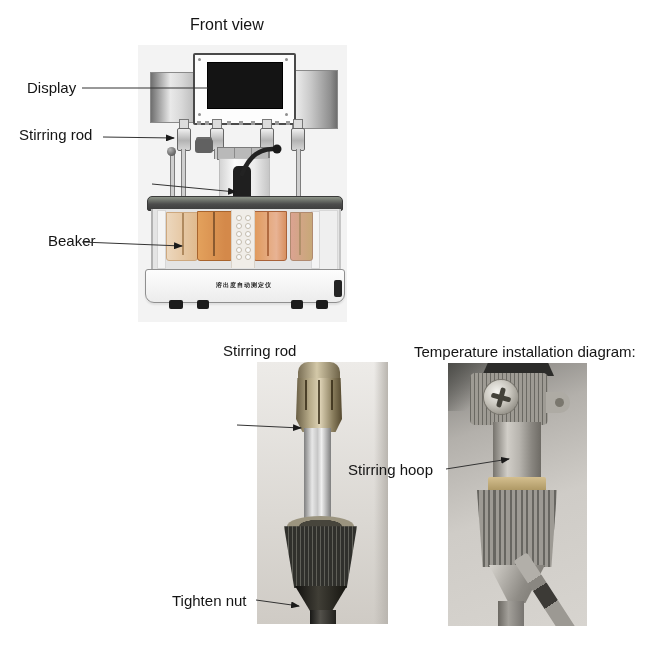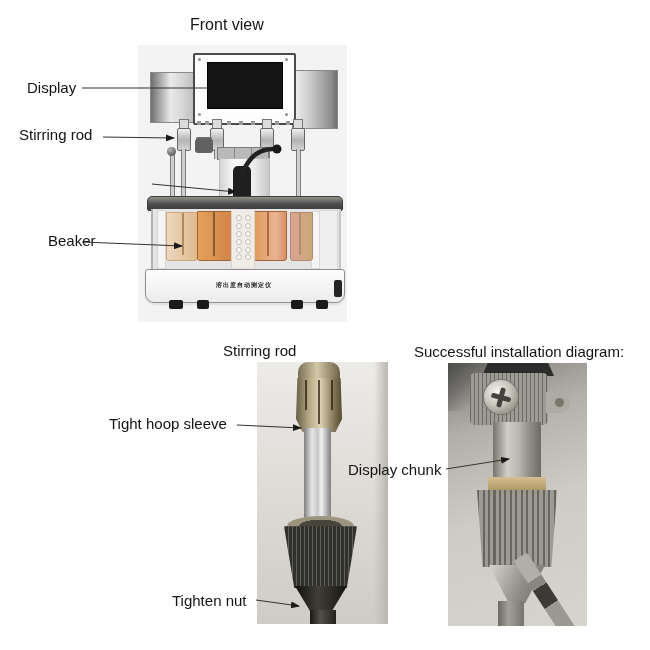--- a/index.html
+++ b/index.html
@@ -194,40 +194,39 @@
   <div class="abs foot" style="left:197px;width:12px"></div>
   <div class="abs foot" style="left:291px;width:12px"></div>
   <div class="abs foot" style="left:316px;width:12px"></div>
 
   <div class="lbl" style="left:27px;top:79px">Display</div>
   <div class="lbl" style="left:19px;top:126px">Stirring rod</div>
   <div class="lbl" style="left:48px;top:232px">Beaker</div>
 
 
   <div class="lbl" style="left:223px;top:342px">Stirring rod</div>
-  <div class="lbl" style="left:414px;top:343px">Successful installation diagram:</div>
+  <div class="lbl" style="left:414px;top:343px">Temperature installation diagram:</div>
 
   <div class="abs photoL">
     <div class="edgeR"></div>
     <div class="pl-cap"></div>
     <div class="pl-collet">
       <div class="pl-slit" style="left:22px"></div>
       <div class="pl-slit" style="left:9px;height:30px"></div>
       <div class="pl-slit" style="left:35px;height:30px"></div>
     </div>
     <div class="pl-shaft"></div>
     <div class="pl-ring"></div>
     <div class="pl-nut">
         <i></i>
       </div>
     <div class="pl-cone"></div>
     <div class="pl-rod"></div>
   </div>
 
-  <div class="lbl" style="left:109px;top:415px">Tight hoop sleeve</div>
   <div class="lbl" style="left:172px;top:592px">Tighten nut</div>
 
   <div class="abs photoR">
     <div class="pr-corner"></div>
     <div class="pr-mount"></div>
     <div class="pr-coupling">
         <i></i>
       </div>
     <div class="pr-screw">
       <b style="transform:rotate(15deg)"></b>
@@ -239,21 +238,21 @@
     <div class="pr-chunk"></div>
     <div class="pr-brass"></div>
     <div class="pr-nut">
         <i></i>
       </div>
     <div class="pr-cone"></div>
     <div class="pr-rod"></div>
     <div class="pr-diag"></div>
   </div>
 
-  <div class="lbl" style="left:348px;top:461px">Display chunk</div>
+  <div class="lbl" style="left:348px;top:461px">Stirring hoop</div>
 
   <svg class="overlay">
     <defs>
       <marker id="arw" markerWidth="9" markerHeight="7" refX="8" refY="3.5" orient="auto">
         <polygon points="0 0, 9 3.5, 0 7" fill="#1a1a1a"></polygon>
       </marker>
     </defs>
     <line x1="82" y1="88" x2="208" y2="88" stroke="#333" stroke-width="1"></line>
     <line x1="103" y1="137" x2="174" y2="138" stroke="#333" stroke-width="1" marker-end="url(#arw)"></line>
     <line x1="152" y1="184" x2="236" y2="192" stroke="#333" stroke-width="1" marker-end="url(#arw)"></line>

